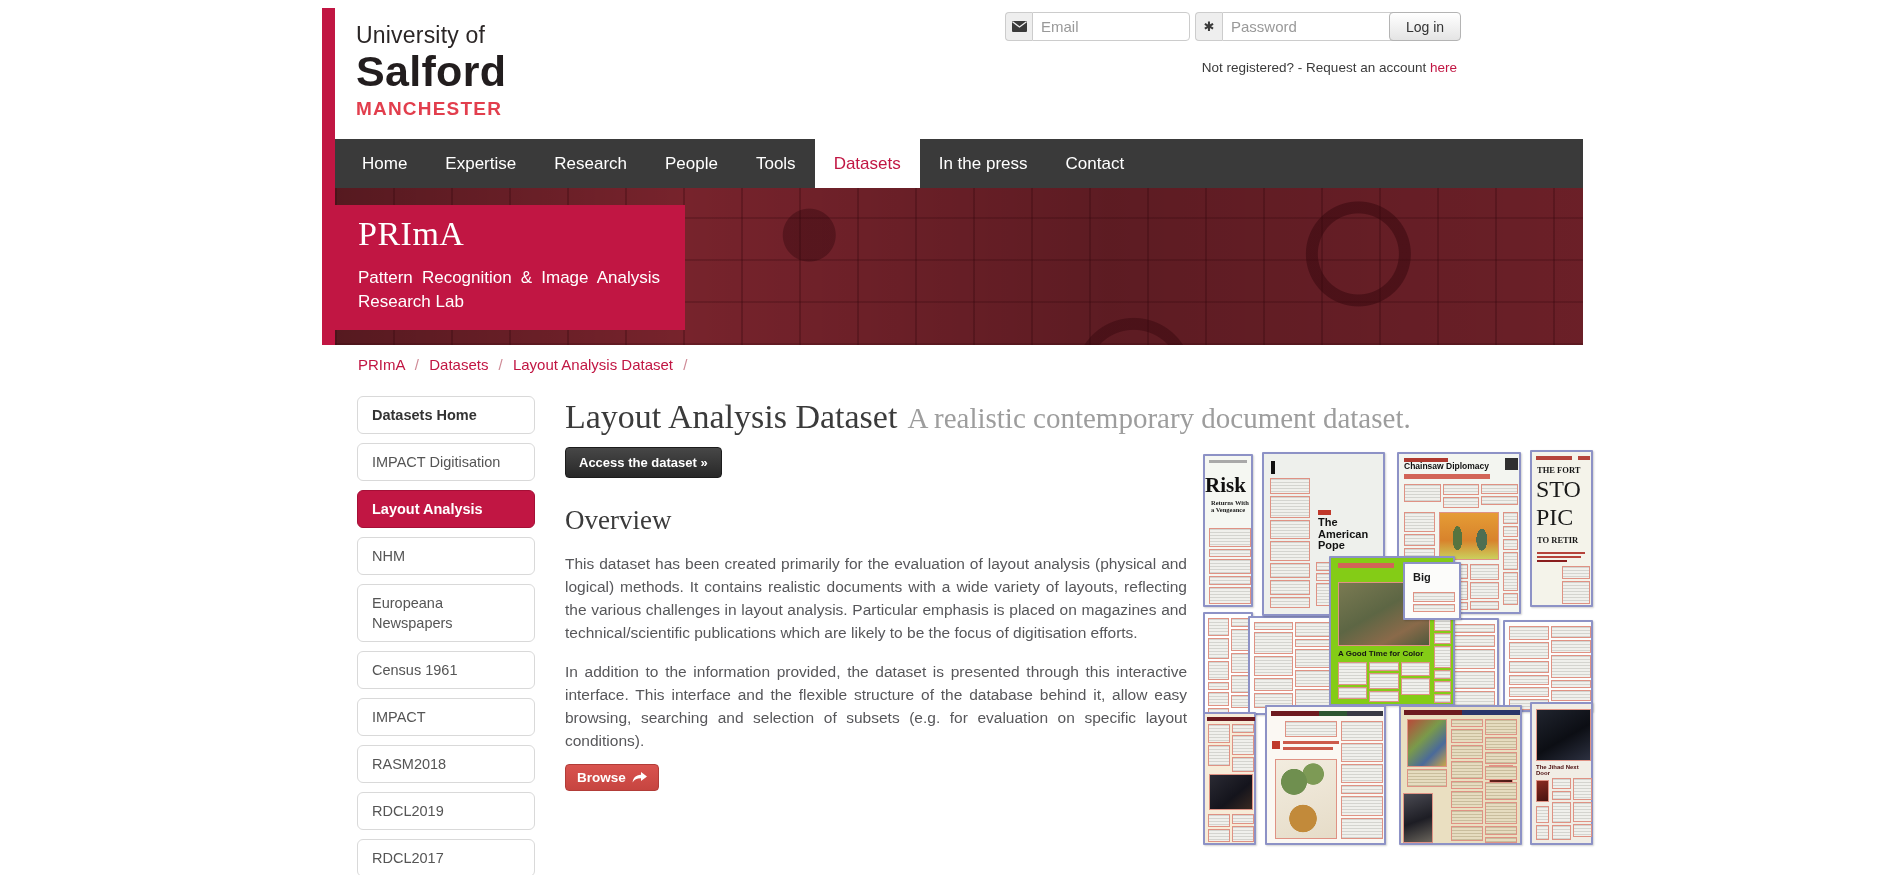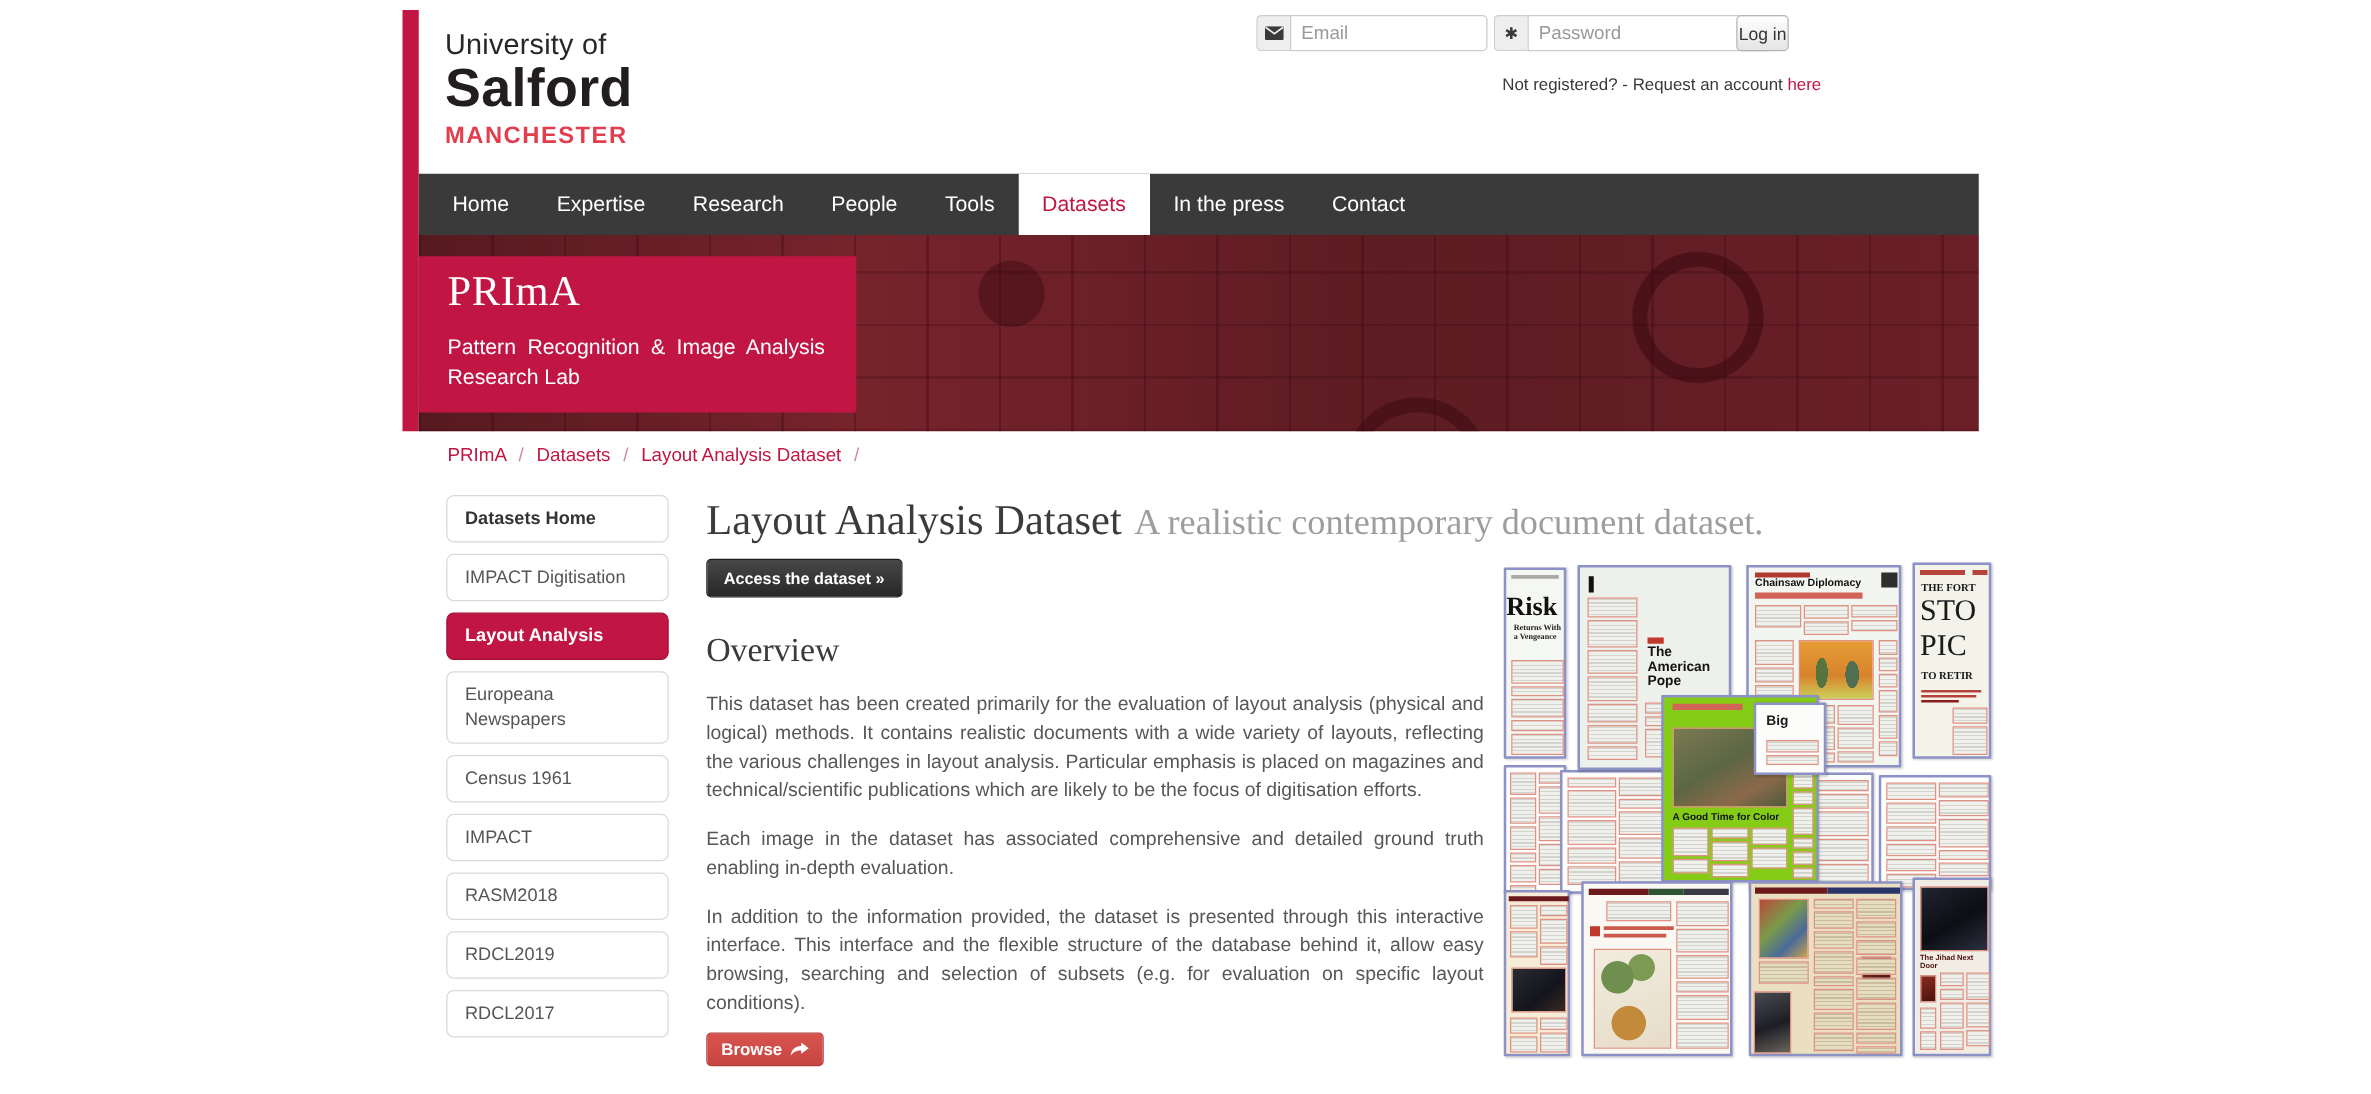--- a/index.html
+++ b/index.html
@@ -13,21 +13,21 @@
   .logo .l2{font-size:43px;font-weight:700;color:#221d1e;margin-top:3px;letter-spacing:.3px}
   .logo .l3{font-size:19px;font-weight:700;color:#e23e4d;margin-top:6px;letter-spacing:1.2px}
 
   .fgroup{position:absolute;top:12px;display:flex}
   .form-addon{display:flex;align-items:center;justify-content:center;width:27px;height:29px;
       box-sizing:border-box;background:#eee;border:1px solid #ccc;border-right:none;
       border-radius:4px 0 0 4px;color:#3a3a3a;font-size:13px}
   .form-input{height:29px;box-sizing:border-box;border:1px solid #ccc;border-radius:0 4px 4px 0;
       padding:0 8px;font-size:15px;color:#555;outline:none}
   .form-input::placeholder{color:#999}
-  .login-btn{position:absolute;left:1389px;top:12px;height:29px;padding:0 1px;
+  .login-btn{position:absolute;left:1389px;top:12px;height:29px;padding:0 16px;
       border:1px solid #b4b4b4;border-radius:4px;background:linear-gradient(#ffffff,#e4e4e4);
       font-size:14px;color:#333;cursor:pointer;font-family:"Liberation Sans",sans-serif}
   .register{position:absolute;left:1005px;top:60px;width:452px;text-align:right;
       font-size:13.5px;color:#3a3a3a}
   .register a{color:#c11643;text-decoration:none;cursor:pointer}
 
   
   .nav{position:absolute;left:335px;top:139px;width:1248px;height:49px;background:#3a3a3a;
       display:flex;box-sizing:border-box;padding-left:8px}
   .nav-item{line-height:49px;padding:0 19px;color:#fff;font-size:17px;text-decoration:none;cursor:pointer}
@@ -141,37 +141,37 @@
   <a>Datasets</a>
   <span class="sep">/</span>
   <a>Layout Analysis Dataset</a>
   <span class="sep">/</span>
 </div>
 
 <div class="sidebar">
   <div class="side-card em">Datasets Home</div>
   <div class="side-card">IMPACT Digitisation</div>
   <div class="side-card active">Layout Analysis</div>
+  <div class="side-card">NHM</div>
   <div class="side-card">Europeana Newspapers</div>
   <div class="side-card">Census 1961</div>
   <div class="side-card">IMPACT</div>
   <div class="side-card">RASM2018</div>
   <div class="side-card">RDCL2019</div>
   <div class="side-card">RDCL2017</div>
 
 </div>
 
 <div class="main">
   <div class="titleline">
     <span class="h1">Layout Analysis Dataset</span><span class="subtitle">A realistic contemporary document dataset.</span>
   </div>
   <a class="access-btn">Access the dataset »</a>
   <div class="h2">Overview</div>
   <p>This dataset has been created primarily for the evaluation of layout analysis (physical and logical) methods. It contains realistic documents with a wide variety of layouts, reflecting the various challenges in layout analysis. Particular emphasis is placed on magazines and technical/scientific publications which are likely to be the focus of digitisation efforts.</p>
-  <p>Each image in the dataset has associated comprehensive and detailed ground truth enabling in-depth evaluation.</p>
   <p>In addition to the information provided, the dataset is presented through this interactive interface. This interface and the flexible structure of the database behind it, allow easy browsing, searching and selection of subsets (e.g. for evaluation on specific layout conditions).</p>
   <a class="browse-btn">
     <span>Browse</span>
     <span style="display:inline-flex">
       <svg width="15" height="12" viewBox="0 0 15 12">
           <path d="M9 0 L15 4.5 L9 9 L9 6.3 C4.8 6.3 2.4 7.6 0.6 10.6 C1 6.2 3.6 3 9 2.8 Z" fill="#ffffff"></path>
         </svg>
     </span>
   </a>
 </div>

